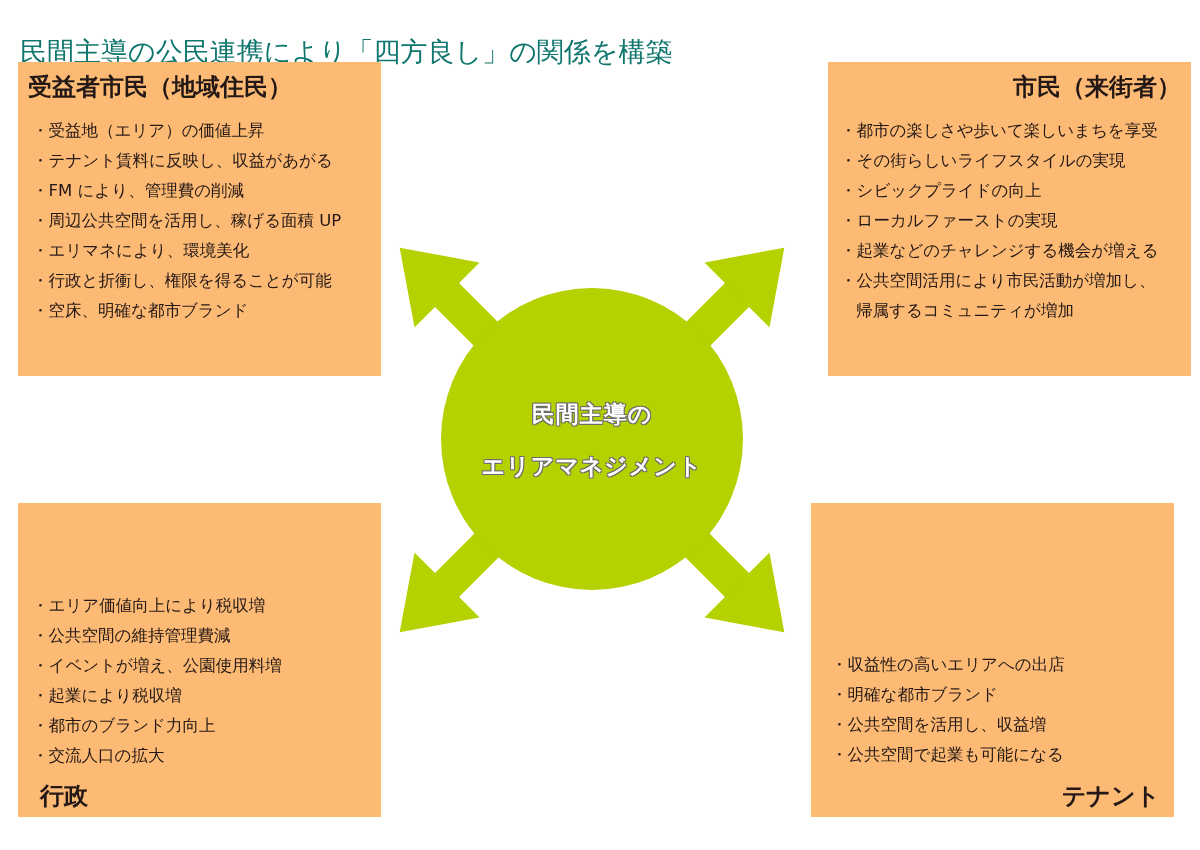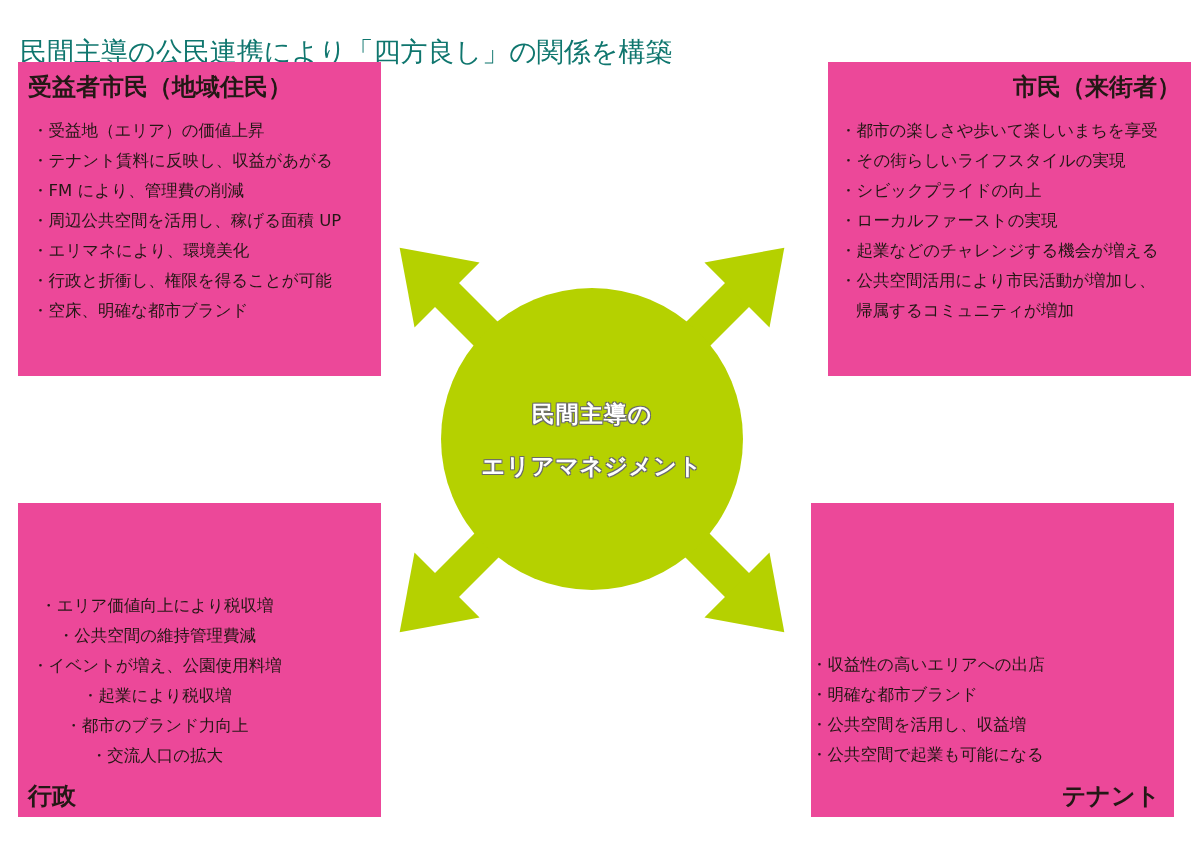--- a/index.html
+++ b/index.html
@@ -22,61 +22,61 @@
       font-size: 27px;
       line-height: 36px;
       font-weight: normal;
       letter-spacing: 0px;
       color: #0f766e;
       white-space: nowrap;
       margin-top: 28px;
     }
     .box {
       position: absolute;
-      background: #ec4899;
+      background: #fdba74;
       box-sizing: border-box;
       text-decoration: underline;
     }
     .box.tl { left: 18px; top: 62px; width: 363px; height: 314px; }
     .box.tr { left: 811px; top: 62px; width: 363px; height: 314px; margin-left: 17px; }
     .box.bl { left: 18px; top: 503px; width: 363px; height: 314px; }
     .box.br { left: 811px; top: 503px; width: 363px; height: 314px; }
 
     .box-title {
       position: absolute;
       font-size: 24px;
       font-weight: bold;
       line-height: 32px;
       white-space: nowrap;
       color: #231815;
     }
     .tl .box-title { left: 10px; top: 9px; }
     .tr .box-title { right: 10px; top: 9px; text-align: right; }
-    .bl .box-title { left: 10px; bottom: 5px; }
+    .bl .box-title { left: 22px; bottom: 5px; }
     .br .box-title { right: 14px; bottom: 5px; text-align: right; }
 
     .bullet-list {
       position: absolute;
       margin: 0;
       padding: 0;
       list-style: none;
     }
     .bullet-list li {
       font-size: 16.5px;
       line-height: 30px;
       height: 30px;
       white-space: nowrap;
       color: #231815;
     }
     .bullet-list li.indent { padding-left: 20px; }
     .bullet-list li.cont { padding-left: 16px; }
     .tl .bullet-list { left: 14px; top: 54px; }
     .tr .bullet-list { left: 12px; top: 54px; }
-    .bl .bullet-list { left: 14px; top: 88px; text-align: center; }
-    .br .bullet-list { left: 0; top: 147px; }
+    .bl .bullet-list { left: 14px; top: 88px; }
+    .br .bullet-list { left: 20px; top: 147px; }
 
     .diagram-svg {
       position: absolute;
       left: 0;
       top: 0;
       width: 1200px;
       height: 850px;
       pointer-events: none;
     }
     .center-label {

